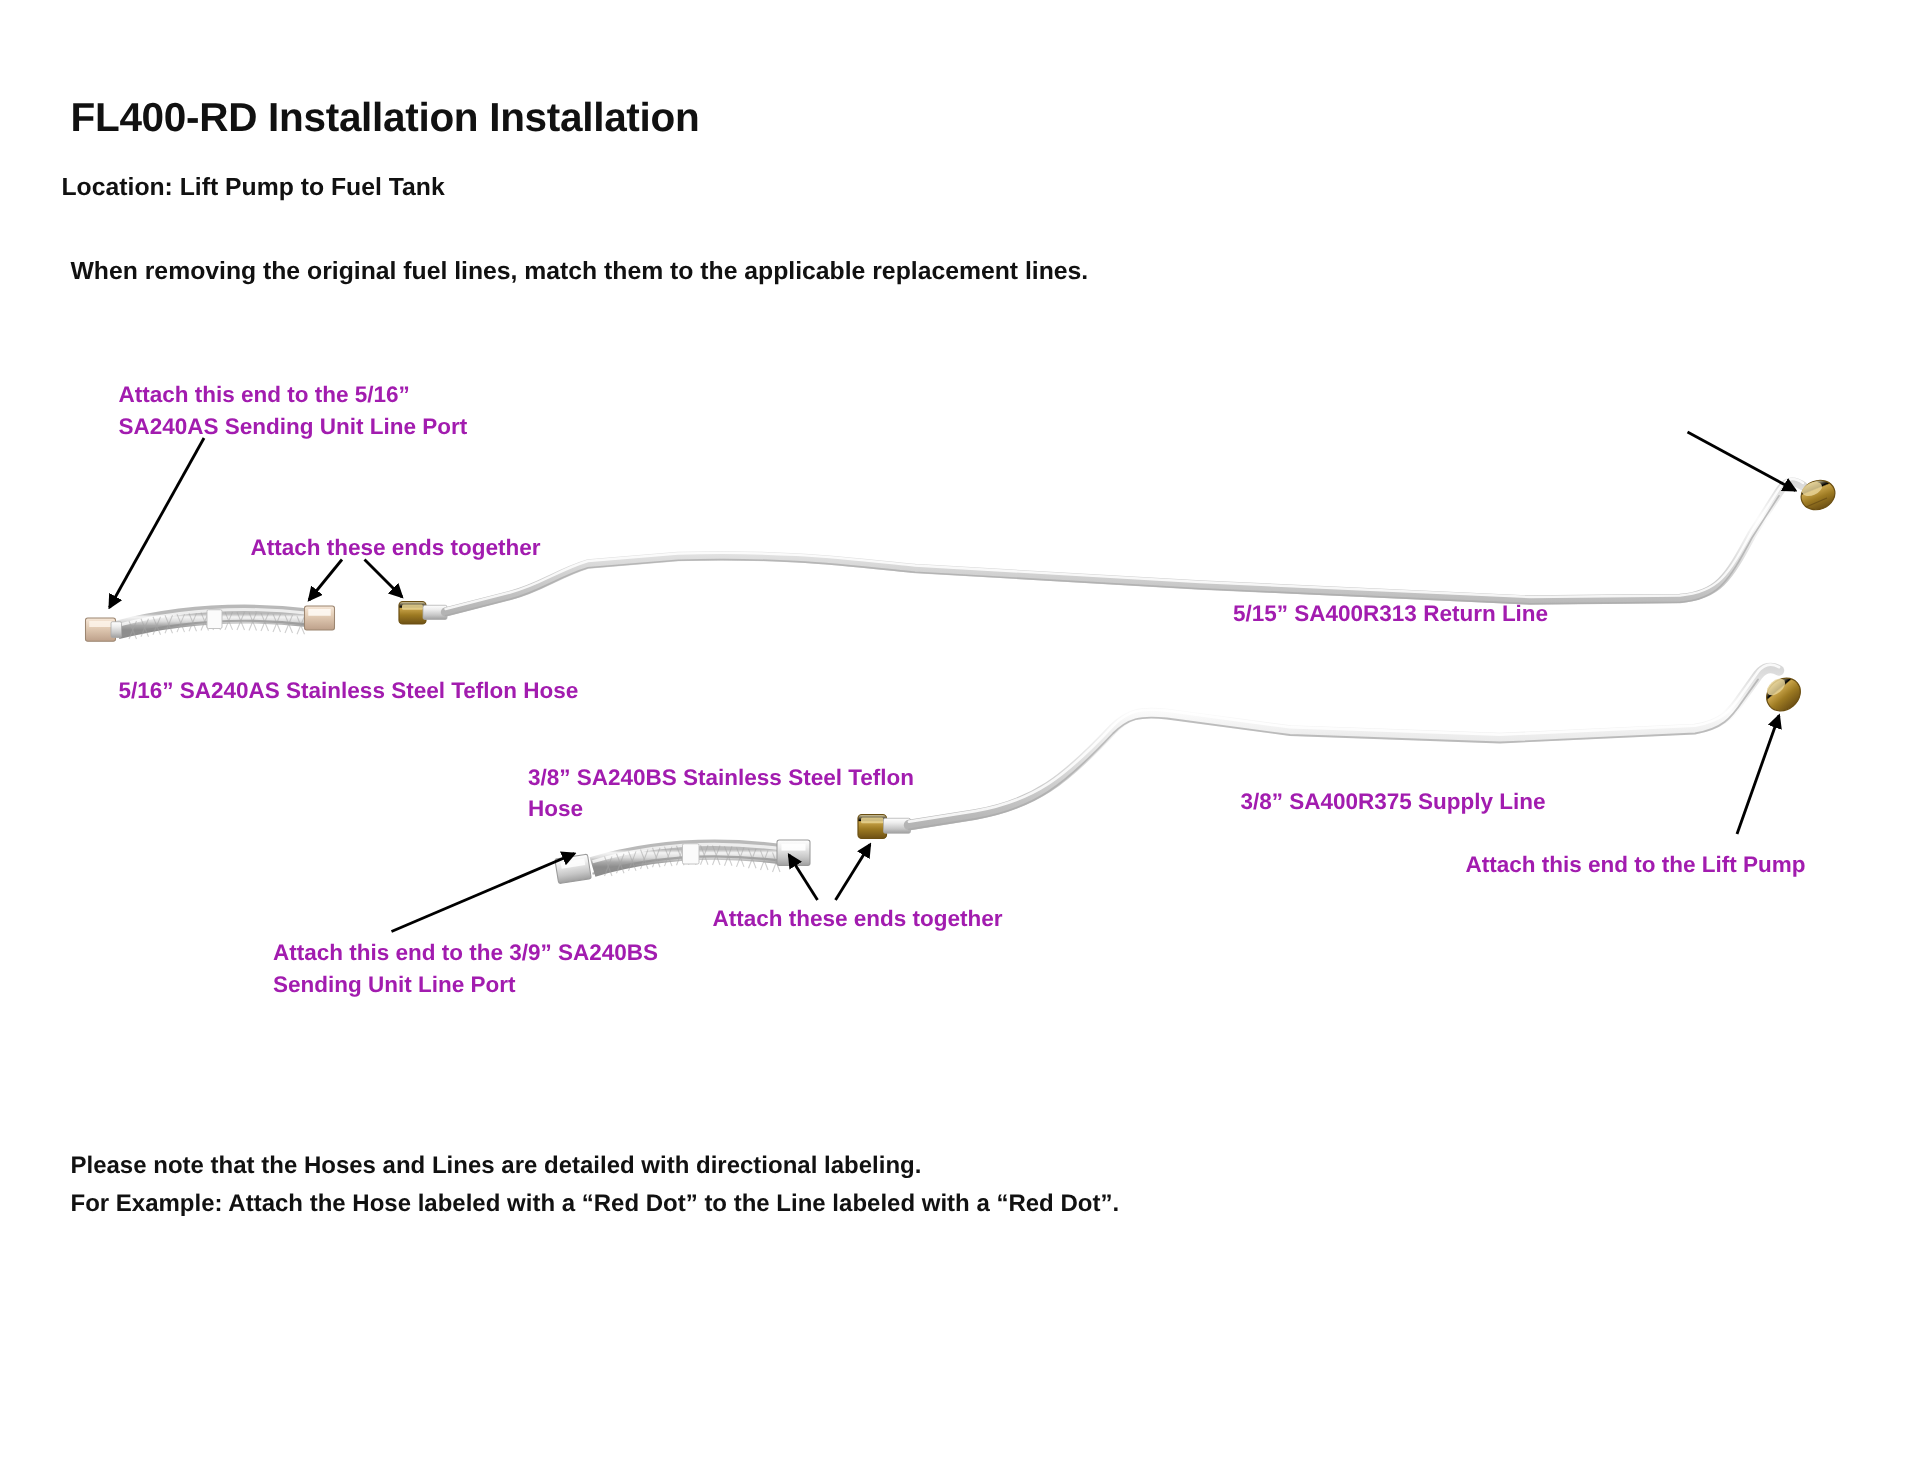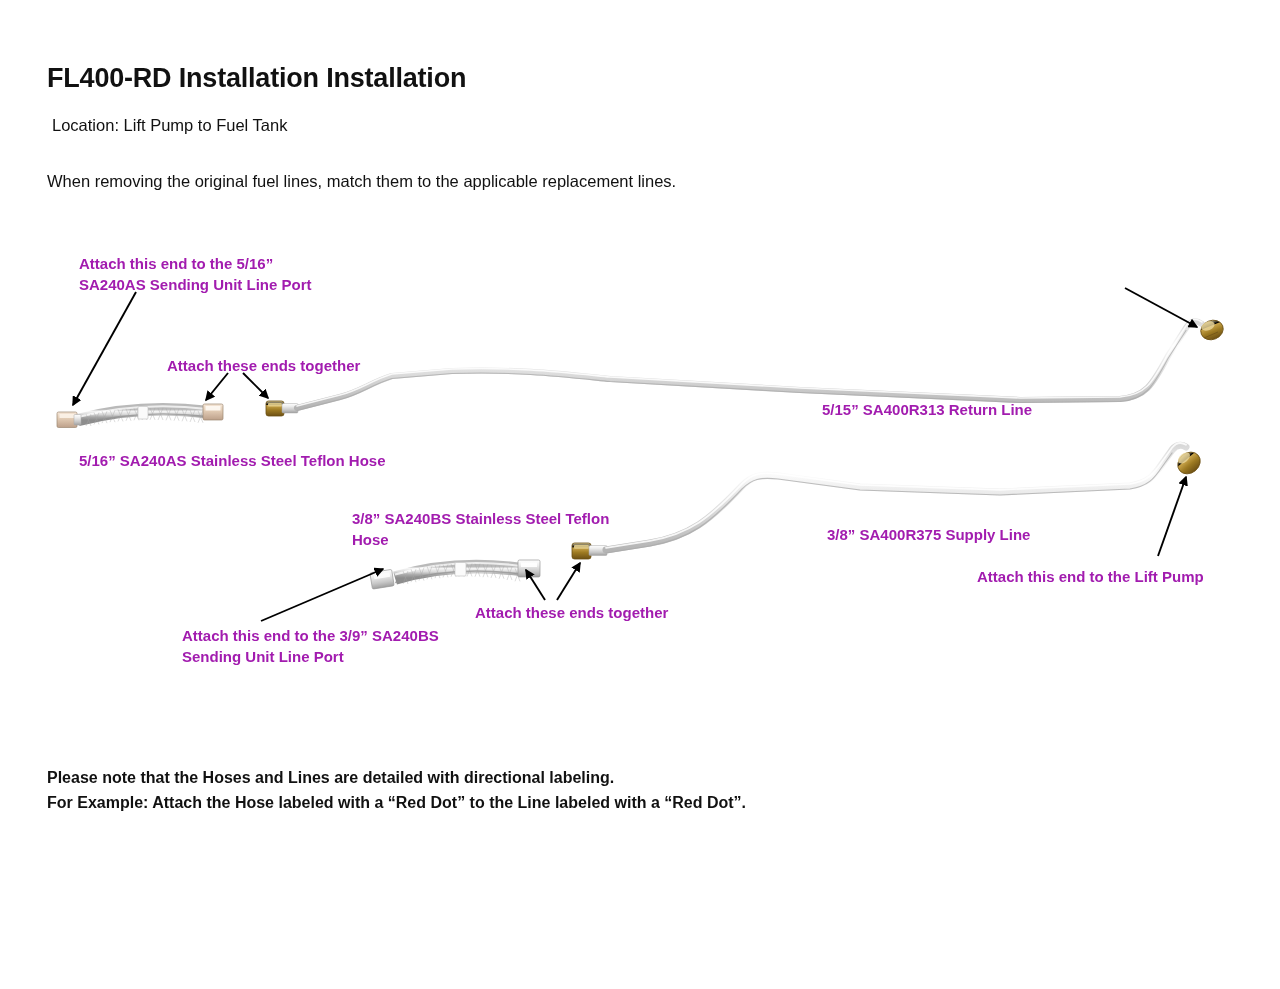--- a/index.html
+++ b/index.html
@@ -29,32 +29,32 @@
     position: absolute;
     left: 47px;
     top: 63px;
     font-size: 27px;
     font-weight: bold;
     letter-spacing: -0.2px;
     white-space: nowrap;
   }
   .doc-subtitle {
     position: absolute;
-    left: 52px;
+    left: 41px;
     top: 116px;
     font-size: 16.5px;
-    font-weight: normal;
+    font-weight: bold;
     white-space: nowrap;
   }
   .doc-instruction {
     position: absolute;
     left: 47px;
     top: 172px;
     font-size: 16.5px;
-    font-weight: normal;
+    font-weight: bold;
     white-space: nowrap;
   }
 
   
   .anno {
     position: absolute;
     font-size: 15px;
     font-weight: bold;
     line-height: 21px;
     color: #a21caf;

